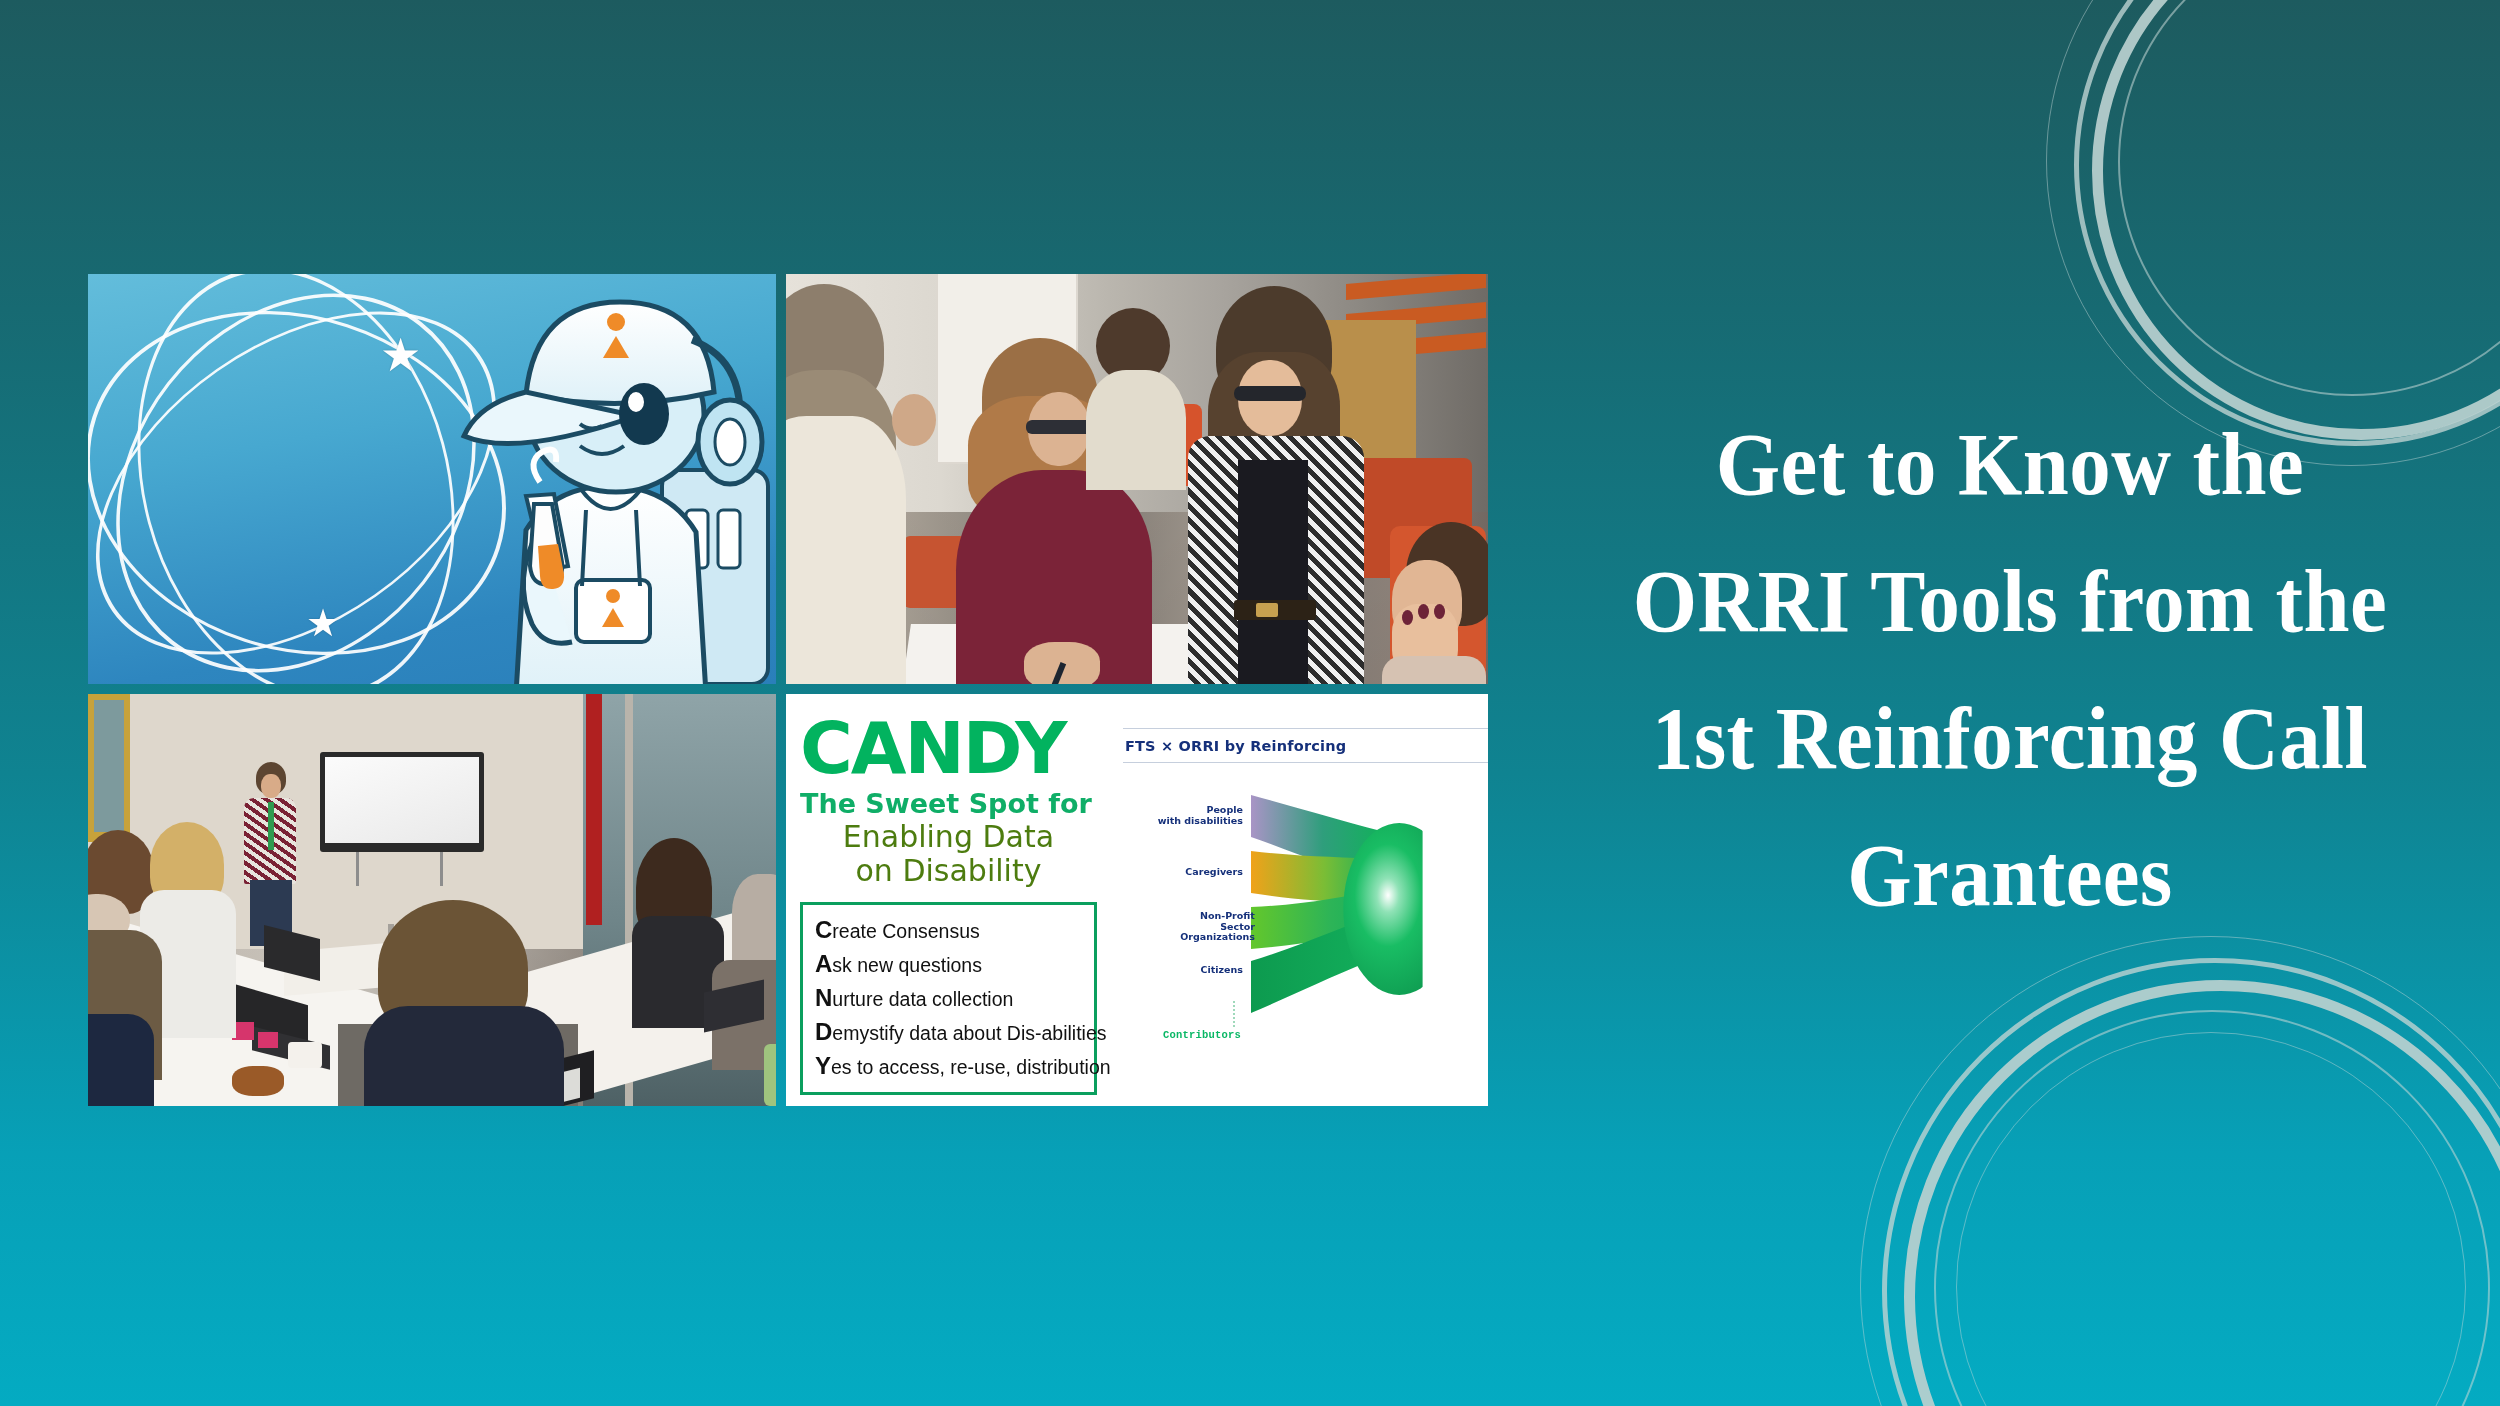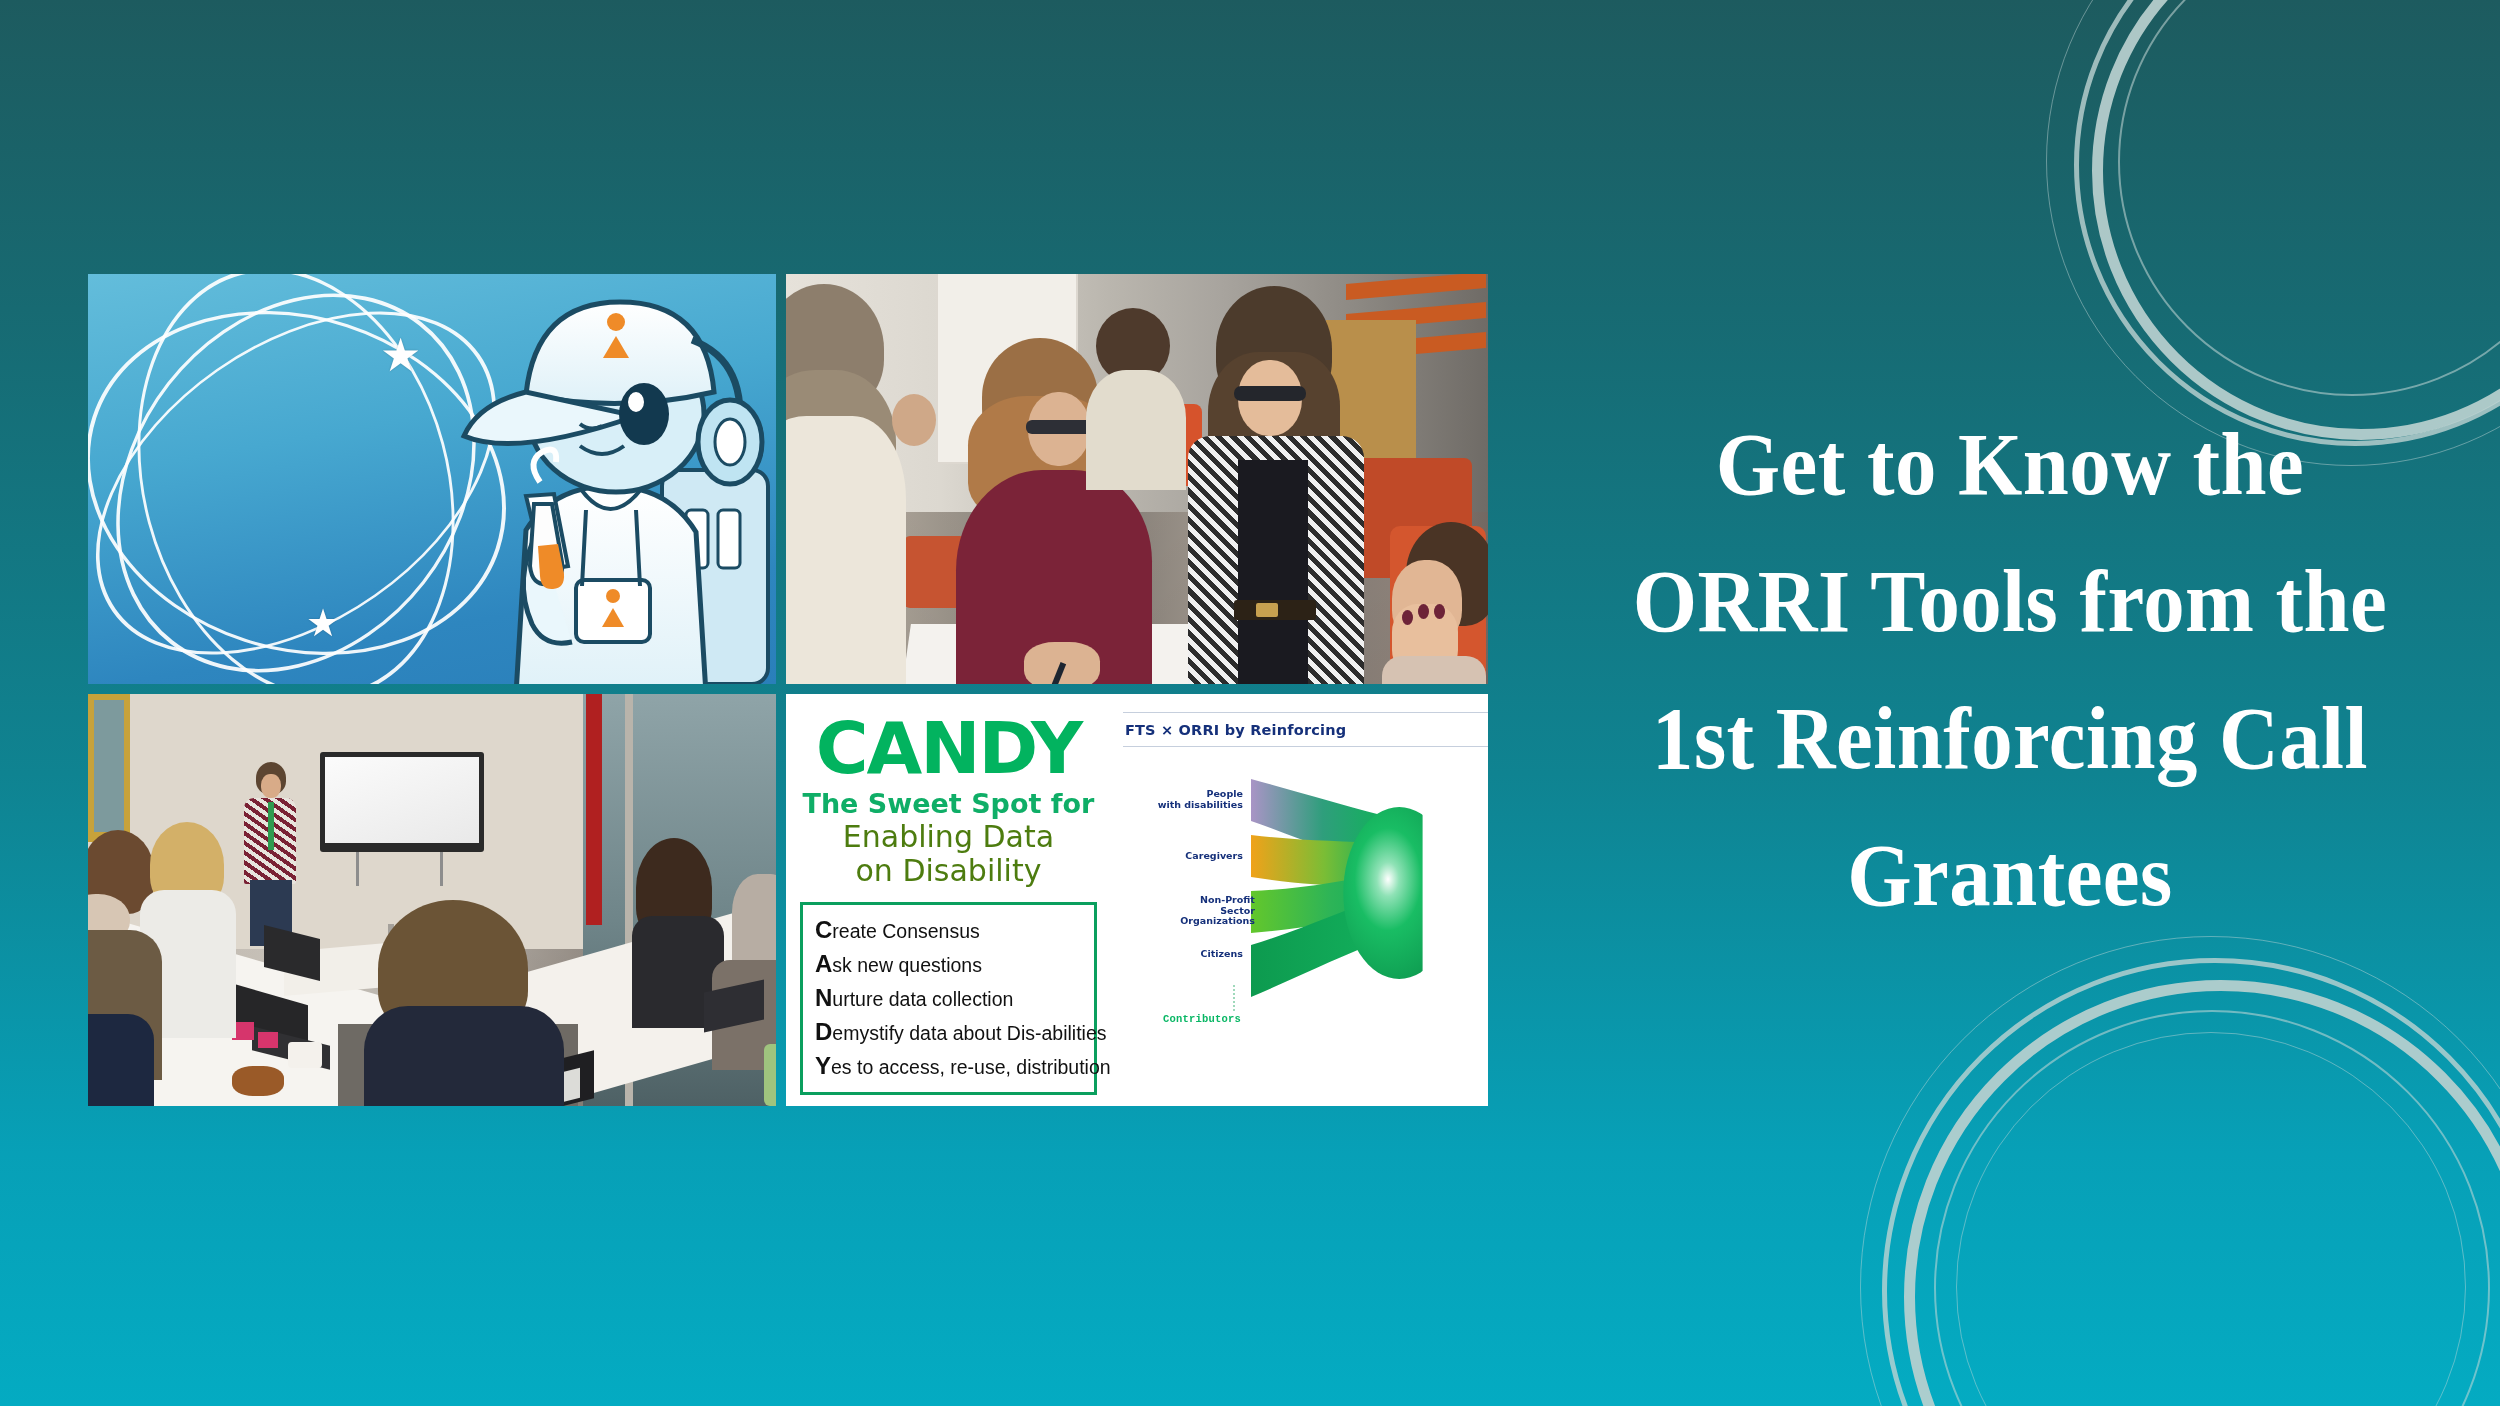--- a/index.html
+++ b/index.html
@@ -130,21 +130,20 @@
   .shape { position: absolute; }
 
   
   #tile-candy { background: #ffffff; display: flex; }
   #candy-left {
     width: 46%;
     padding: 16px 12px 0 14px;
     box-sizing: border-box;
     display: flex;
     flex-direction: column;
-    align-items: center;
   }
   #candy-word {
     font-family: "DejaVu Sans", sans-serif;
     font-weight: 900;
     font-size: 72px;
     line-height: 0.9;
     letter-spacing: -2px;
     color: #02b35f;
     margin: 6px 0 8px 0;
   }
@@ -179,20 +178,21 @@
     line-height: 1.42;
     white-space: nowrap;
   }
   .candy-line b { font-size: 24px; font-weight: bold; }
 
   #candy-right {
     flex: 1;
     position: relative;
     padding: 18px 0 16px 14px;
     box-sizing: border-box;
+    margin-top: 16px;
   }
   .hrule { height: 1px; background: #c6cfdd; width: 100%; }
   #diagram-title {
     font-family: "DejaVu Sans", sans-serif;
     font-weight: bold;
     font-size: 14.5px;
     color: #15307a;
     padding: 9px 0 8px 2px;
     letter-spacing: .2px;
   }

